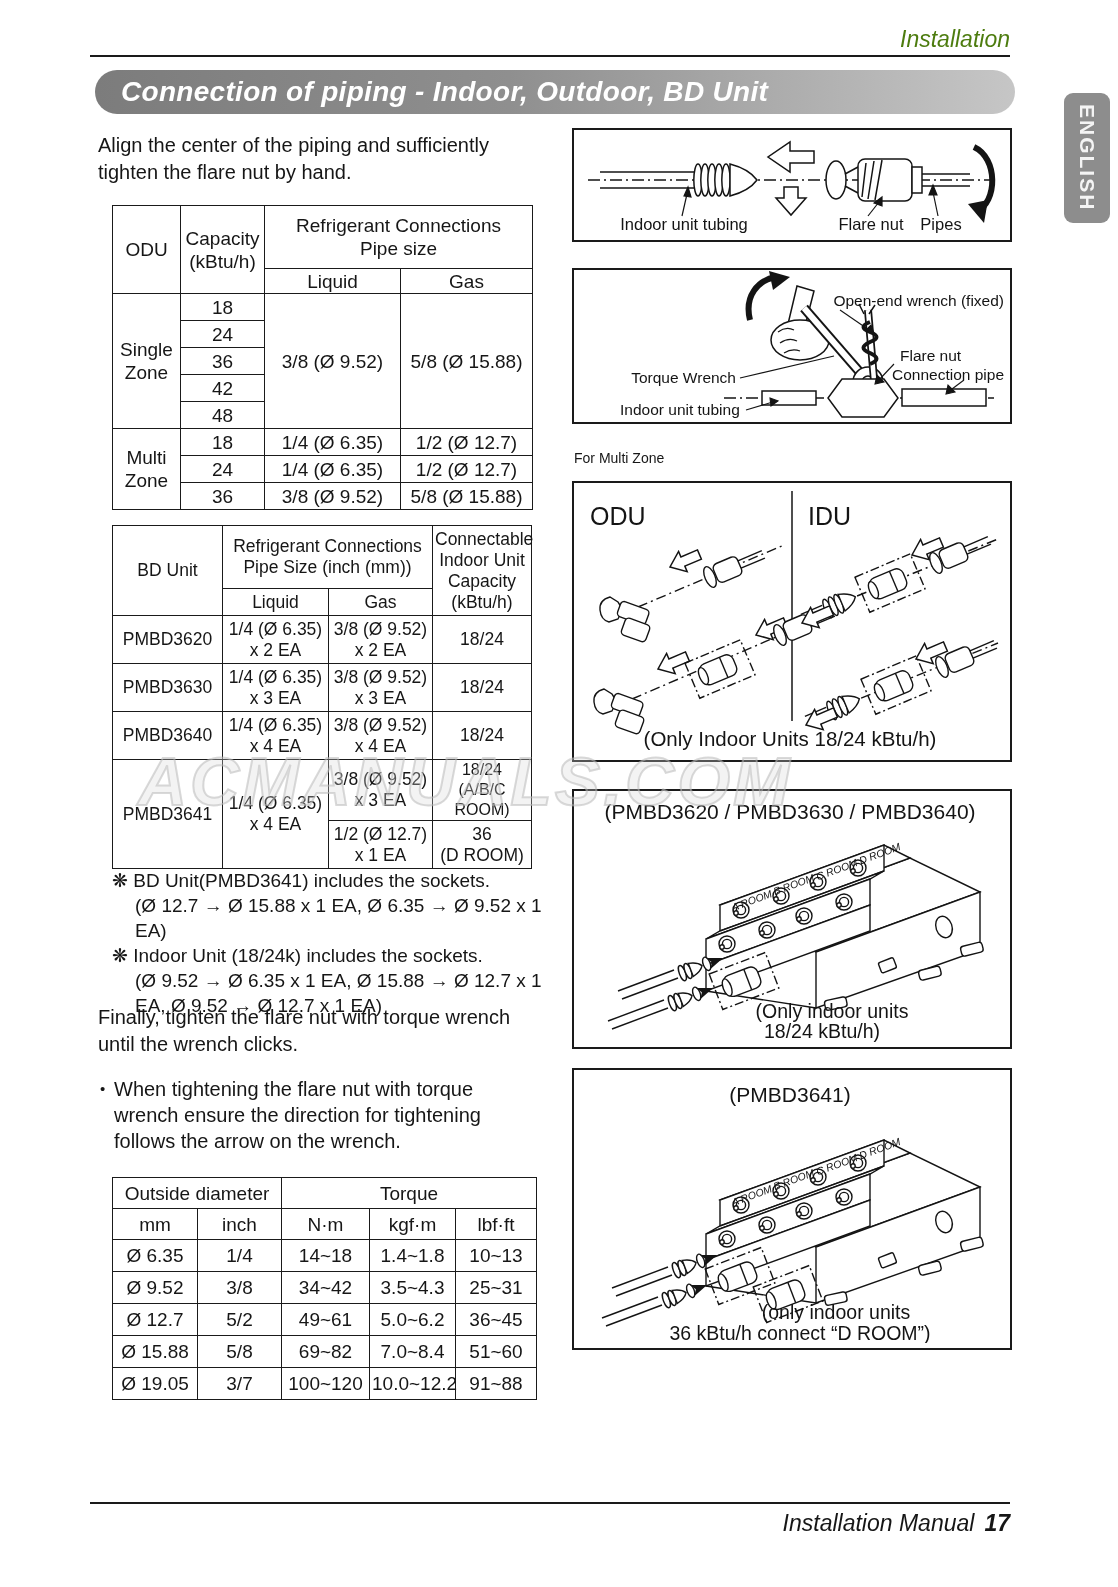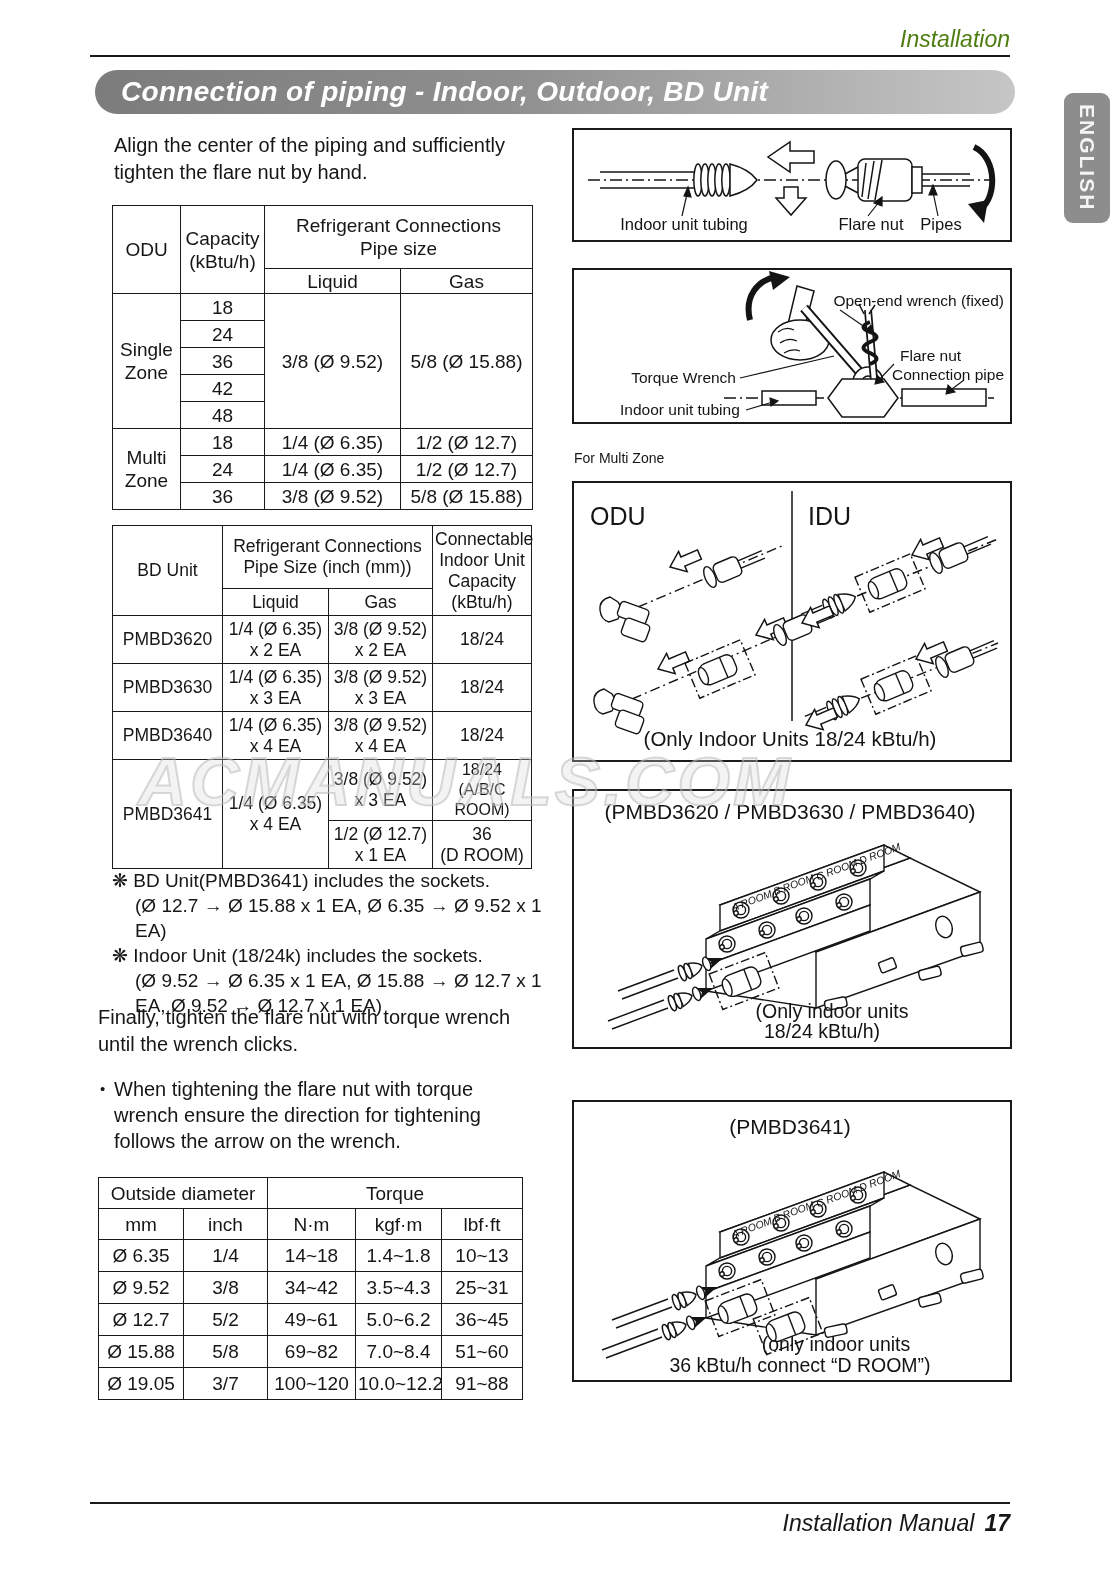--- a/index.html
+++ b/index.html
@@ -140,21 +140,21 @@
   <div class="abs hdr-rule"></div>
 
   <div class="abs banner">
     <span>Connection of piping - Indoor, Outdoor, BD Unit</span>
   </div>
 
   <div class="abs etab">
     <span>ENGLISH</span>
   </div>
 
-  <div class="abs para" style="top:132px;left:98px;width:442px;margin-left:16px;">Align the center of the piping and sufficiently tighten the flare nut by hand.</div>
+  <div class="abs para" style="top:132px;left:98px;width:442px;">Align the center of the piping and sufficiently tighten the flare nut by hand.</div>
 
   <table class="tbl abs" style="top:205px;left:112px;width:420px;">
     <colgroup>
         <col style="width:68px">
         <col style="width:84px">
         <col style="width:136px">
         <col style="width:132px">
       </colgroup>
     <tbody>
       <tr style="height:63px">
@@ -276,21 +276,21 @@
     <div><span>❋</span> <span>Indoor Unit (18/24k) includes the sockets.</span></div>
     <div class="note-detail">(Ø 9.52 → Ø 6.35 x 1 EA, Ø 15.88 → Ø 12.7 x 1 EA, Ø 9.52 → Ø 12.7 x 1 EA)</div>
   </div>
 
   <div class="abs para" style="top:1004px;left:98px;width:446px;">Finally, tighten the flare nut with torque wrench until the wrench clicks.</div>
   <div class="abs bullet" style="top:1076px;left:100px;width:436px;">
     <span class="bm">•</span>
     <span>When tightening the flare nut with torque wrench ensure the direction for tightening follows the arrow on the wrench.</span>
   </div>
 
-  <table class="tbl tq abs" style="top:1177px;left:98px;width:424px;border-radius:7px;">
+  <table class="tbl tq abs" style="top:1177px;left:112px;width:424px;border-radius:7px;">
     <colgroup>
         <col style="width:85px">
         <col style="width:84px">
         <col style="width:88px">
         <col style="width:86px">
         <col style="width:81px">
       </colgroup>
     <tbody>
       <tr style="height:31px">
         <td colspan="2">Outside diameter</td>
@@ -474,21 +474,21 @@
         <text x="179" y="113" text-anchor="middle" transform="rotate(-20 179 113)">A ROOM</text>
         <text x="221" y="97" text-anchor="middle" transform="rotate(-20 221 97)">B ROOM</text>
         <text x="264" y="82" text-anchor="middle" transform="rotate(-20 264 82)">C ROOM</text>
         <text x="307" y="66" text-anchor="middle" transform="rotate(-20 307 66)">D ROOM</text>
       </g>
       <text class="svgt" x="258" y="227" font-size="19.5" text-anchor="middle">(Only indoor units</text>
       <text class="svgt" x="248" y="247" font-size="19.5" text-anchor="middle">18/24 kBtu/h)</text>
     </svg>
   </div>
 
-  <div class="abs figbox" style="top:1100px;left:572px;width:436px;height:278px;text-decoration:underline;">
+  <div class="abs figbox" style="top:1068px;left:572px;width:436px;height:278px;text-decoration:underline;">
     <svg width="432" height="273" viewBox="0 0 432 273">
       <text class="svgt" x="216" y="32" font-size="21" text-anchor="middle">(PMBD3641)</text>
       <g stroke="#141414" stroke-width="1.4" fill="#fff">
         <use href="#bdbody" transform="translate(8,22)"></use>
         <use href="#sockbox" transform="translate(166,206) rotate(-21)"></use>
         <use href="#sockbox" transform="translate(214,224) rotate(-21)"></use>
         <use href="#bdpipes" transform="translate(38,190)"></use>
       </g>
       <g font-size="10.5" font-style="italic" class="svgt">
         <text x="179" y="129" text-anchor="middle" transform="rotate(-20 179 129)">A ROOM</text>

